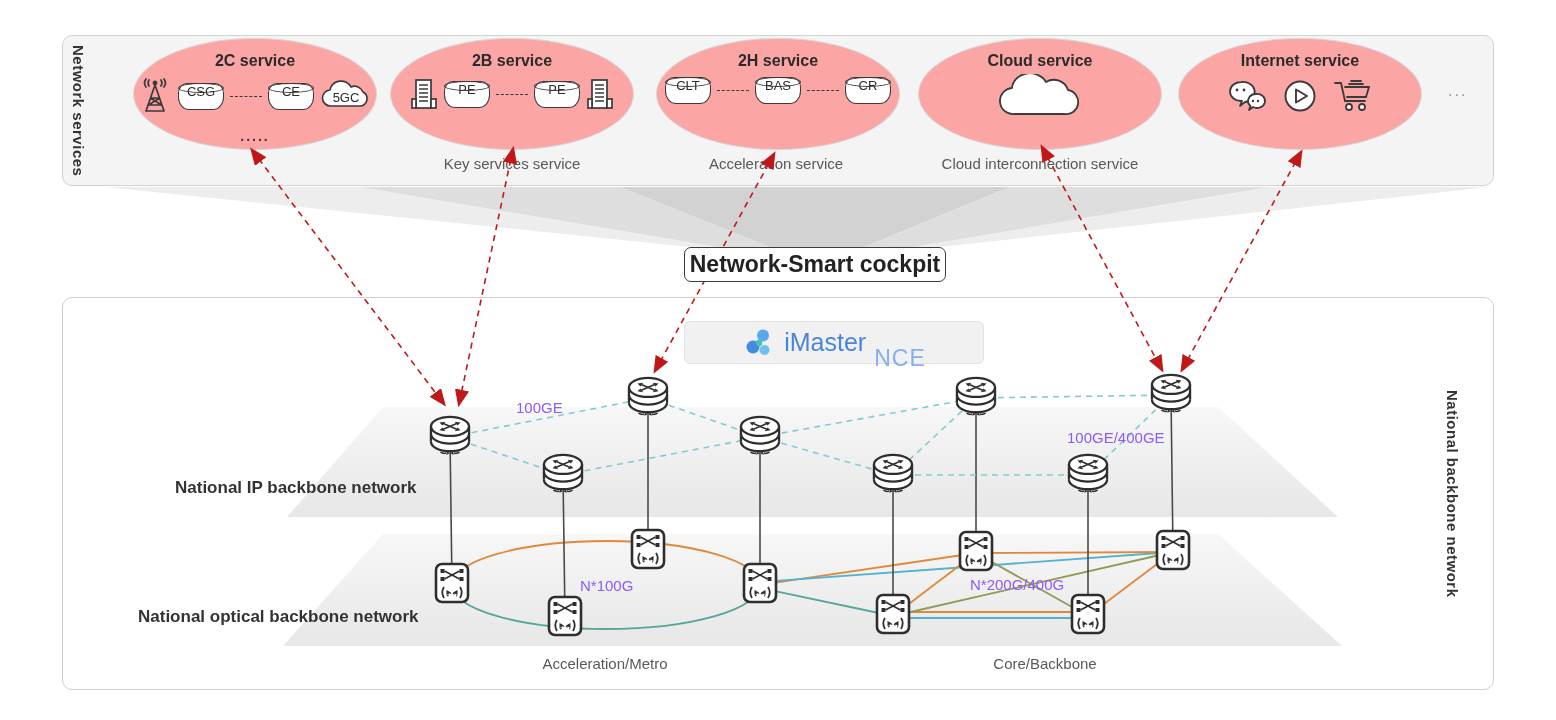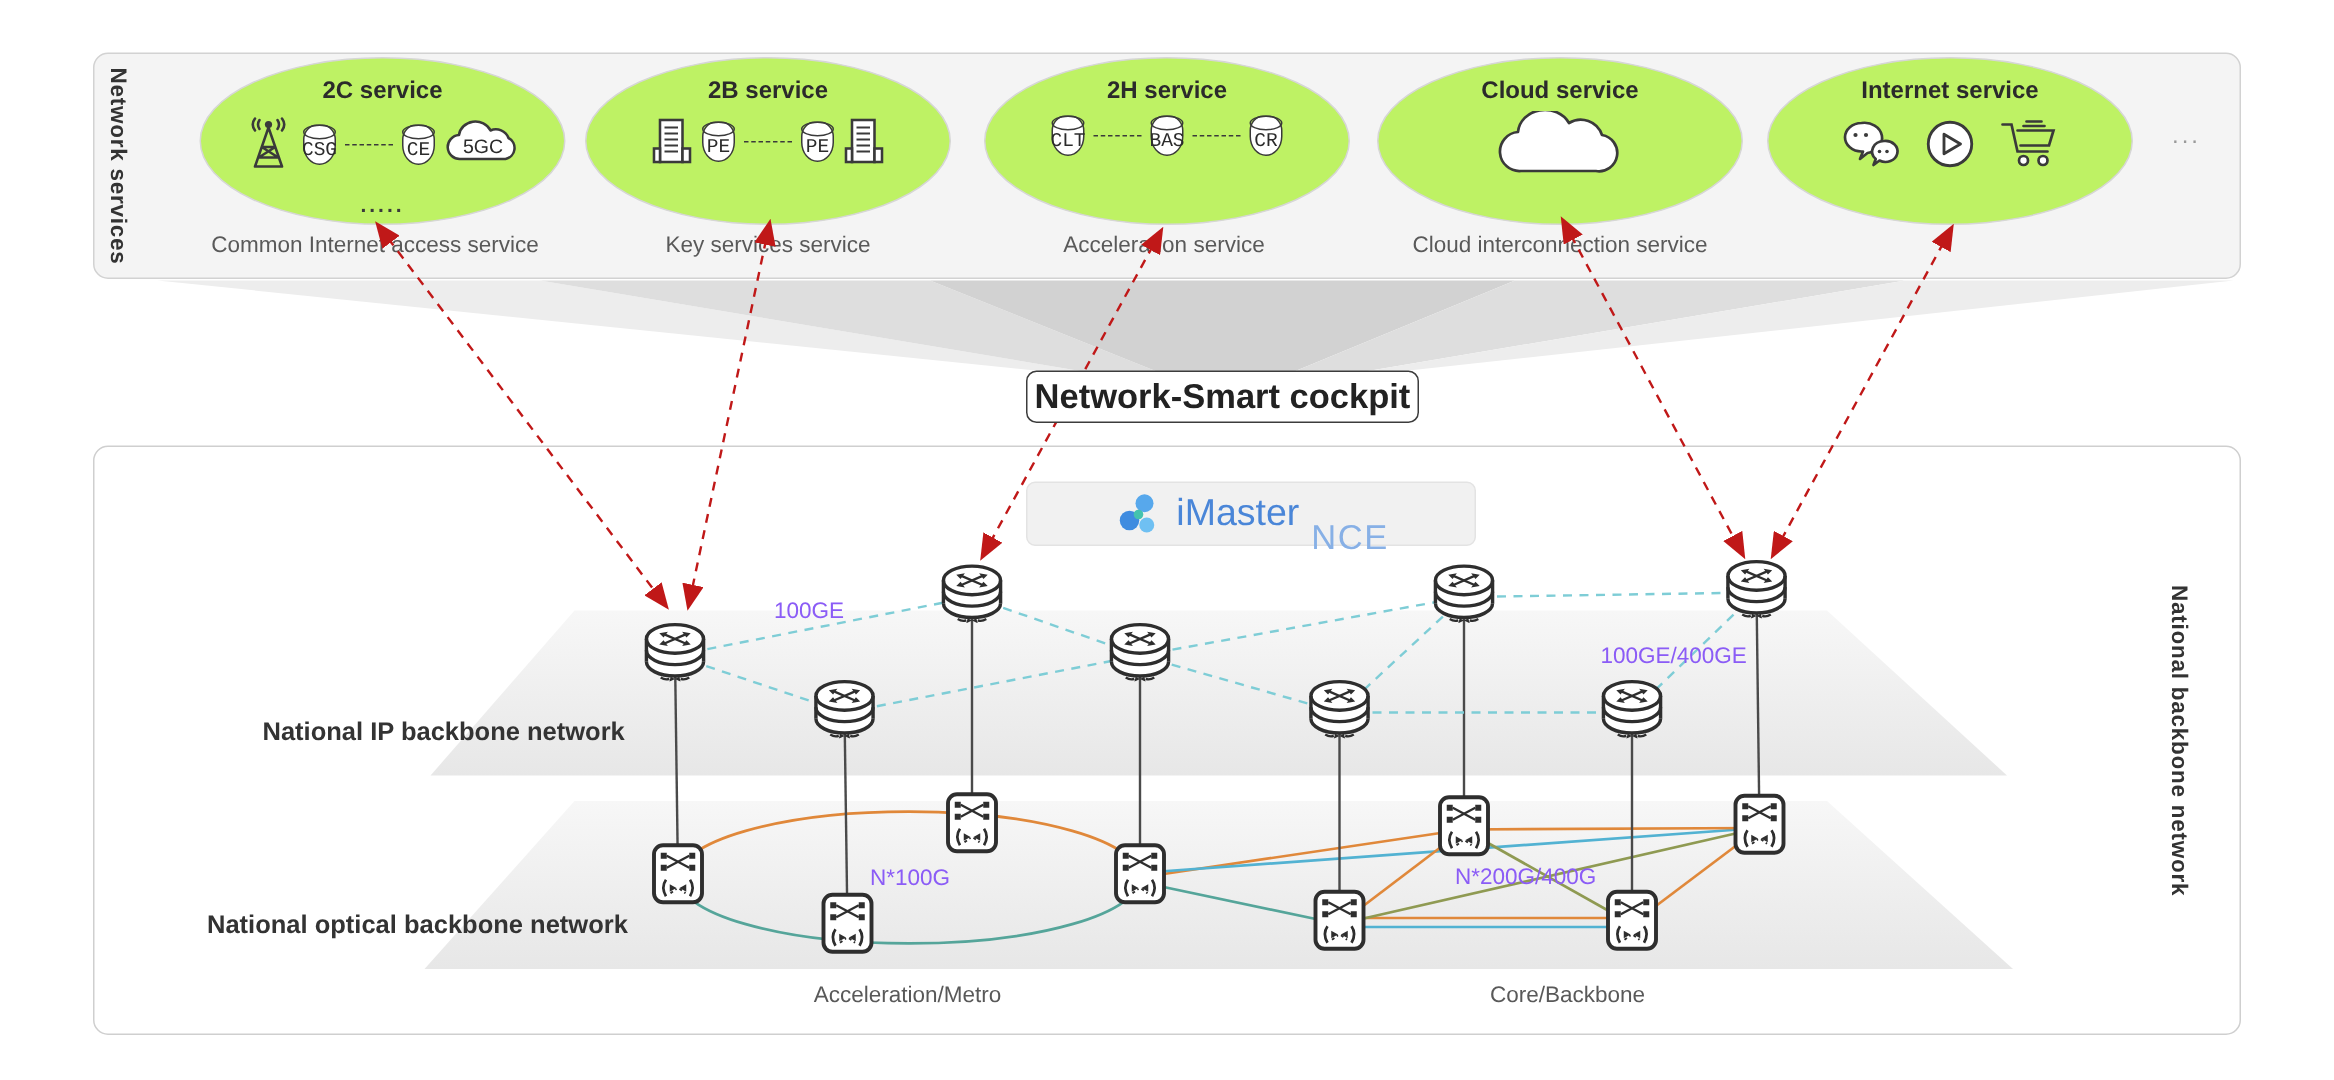--- a/index.html
+++ b/index.html
@@ -12,30 +12,30 @@
                   background:#f4f4f4;border:1px solid #d2d2d2;z-index:0;}
   #backbone-panel{left:62px;top:297px;width:1432px;height:393px;
                   background:#fff;border:1px solid #cfcfcf;z-index:0;}
 
   .vlabel{position:absolute;writing-mode:vertical-rl;font-weight:bold;
           font-size:15px;color:#333;letter-spacing:.5px;text-align:center;z-index:4;}
   #services-vlabel{left:70px;top:35px;height:151px;}
   #backbone-vlabel{left:1444px;top:297px;height:393px;}
 
   
-  .bubble{position:absolute;top:38px;width:244px;height:112px;background:#bef264;
+  .bubble{position:absolute;top:38px;width:244px;height:112px;background:#fca5a5;
           border:1.3px solid #d6d6d6;border-radius:50%;z-index:1;box-sizing:border-box;}
   .bubble-title{text-align:center;margin-top:13px;font-weight:bold;font-size:16px;color:#2b2b2b;}
   .bubble-row{display:flex;align-items:center;justify-content:center;gap:6px;margin-top:7px;}
   .dash{width:32px;height:0;border-top:1.6px dashed #3a3a3a;}
   .bubble-dots{position:absolute;left:0;right:0;bottom:8px;text-align:center;
                letter-spacing:2px;color:#3a3a3a;font-weight:bold;font-size:14px;line-height:10px;}
-  .cyl{position:relative;width:22px;height:27px;background:#fff;border:1.6px solid #3a3a3a;
+  .cyl{position:relative;width:46px;height:27px;background:#fff;border:1.6px solid #3a3a3a;
        border-radius:9px 9px 11px 11px/10px 10px 13px 13px;box-sizing:border-box;
-       display:flex;align-items:flex-end;justify-content:center;font-family:Liberation Mono, monospace;}
+       display:flex;align-items:flex-start;justify-content:center;}
   .cyl::before{content:"";position:absolute;top:-1px;left:-1px;right:-1px;height:10px;
        border:1.6px solid #3a3a3a;border-radius:50%;box-sizing:border-box;}
   .cyl span{font-size:13px;color:#2b2b2b;padding-bottom:2px;font-weight:500;}
   .caption{position:absolute;top:155px;width:320px;text-align:center;
            font-size:15px;color:#595959;z-index:1;}
   #more-dots{position:absolute;left:1448px;top:82px;color:#9a9a9a;font-size:16px;
              letter-spacing:2px;z-index:1;}
 
   
   #cockpit-btn{position:absolute;left:684px;top:247px;width:262px;height:35px;
@@ -91,21 +91,20 @@
       <div class="cyl">
           <span>CE</span>
         </div>
       <svg width="52" height="34" viewBox="0 0 52 34">
         <path d="M11 27 a8 8 0 0 1 -1 -16 a11 10 0 0 1 21 -3 a9 9 0 0 1 12 5 a7.5 7.5 0 0 1 -2 14 z" fill="#fff" stroke="#3a3a3a" stroke-width="1.7" stroke-linejoin="round"></path>
         <text x="26" y="23" text-anchor="middle" font-size="13" fill="#2b2b2b">5GC</text>
       </svg>
     </div>
     <div class="bubble-dots">.....</div>
   </div>
-  <div class="caption" style="left:90px">Common Internet access service</div>
 
   <div class="bubble" style="left:390px">
     <div class="bubble-title">2B service</div>
     <div class="bubble-row">
       <svg width="28" height="34" viewBox="0 0 28 34">
         <g stroke="#3a3a3a" stroke-width="1.7" fill="#fff">
           <rect x="6" y="3" width="15" height="28"></rect>
           <rect x="2" y="22" width="4" height="9"></rect>
           <rect x="21" y="22" width="5" height="9"></rect>
         </g>

